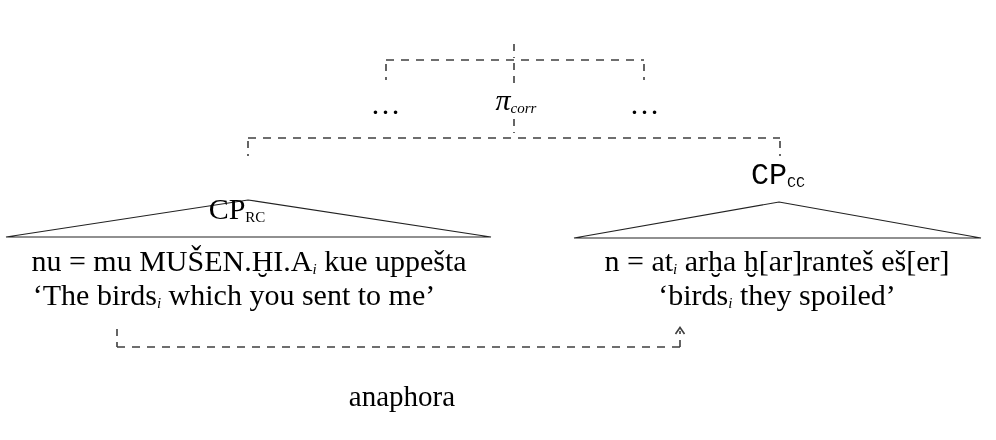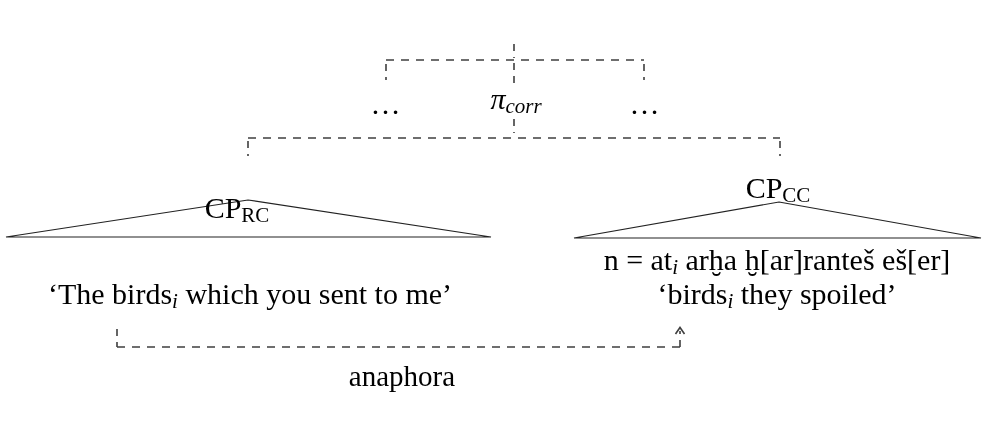--- a/index.html
+++ b/index.html
@@ -15,21 +15,21 @@
   .stage svg { position: absolute; left: 0; top: 0; }
   .t {
     position: absolute;
     transform: translate(-50%, -50%);
     white-space: nowrap;
     font-size: 30px;
     line-height: 1.1;
     color: #000000;
   }
   .sub {
-    font-size: 21px;
+    font-size: 15px;
     vertical-align: -0.22em;
   }
   .it { font-style: italic; }
   .ellipsis { font-size: 30px; letter-spacing: 1px; }
   .anaphora { font-size: 29px; }
   .dashedline { stroke: #3f3f3f; stroke-width: 1.6; fill: none; }
   .dash-h { stroke-dasharray: 8 7; }
   .dash-v { stroke-dasharray: 7 6; }
   .solidline { stroke: #222222; stroke-width: 1.2; fill: none; }
 </style>
@@ -71,32 +71,35 @@
   <div class="t" style="left:516px; top:100px;">
     <span class="it">π</span><span class="sub it">corr</span>
   </div>
 
   <div class="t ellipsis" style="left:645px; top:103px;">…</div>
 
   <div class="t" style="left:237px; top:175px;margin-top:34px;">
     <span>CP</span><span class="sub">RC</span>
   </div>
 
-  <div class="t" style="left:778px; top:189px;">
+  <div class="t" style="left:778px; top:176px;font-family:Liberation Mono, monospace;">
     <span>CP</span><span class="sub">CC</span>
   </div>
 
+  <div class="t" style="left:249px; top:261px;">
+    <span>nu = mu MUŠEN.ḪI.A</span><span class="sub it">i</span><span> kue uppešta</span>
+  </div>
 
-  <div class="t" style="left:250px; top:295px;">
+  <div class="t" style="left:234px; top:295px;">
     <span>‘The birds</span><span class="sub it">i</span><span> which you sent to me’</span>
   </div>
 
   <div class="t" style="left:777px; top:261px;">
     <span>n = at</span><span class="sub it">i</span><span> arḫa ḫ[ar]ranteš eš[er]</span>
   </div>
 
   <div class="t" style="left:777px; top:295px;">
     <span>‘birds</span><span class="sub it">i</span><span> they spoiled’</span>
   </div>
 
-  <div class="t anaphora" style="left:402px; top:377px;">anaphora</div>
+  <div class="t anaphora" style="left:402px; top:397px;">anaphora</div>
 
 </div>
 
 </body></html>

